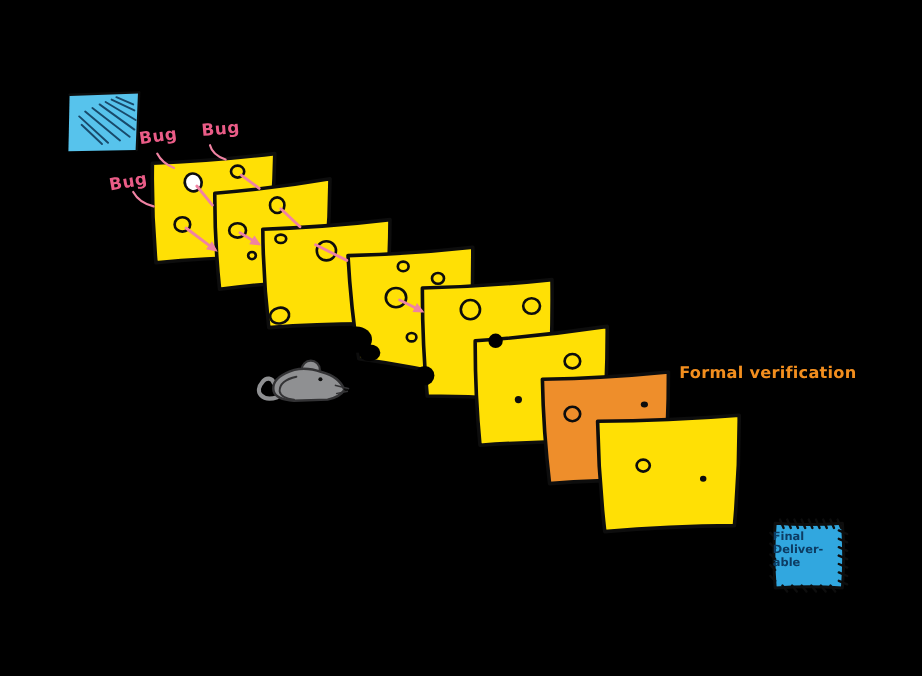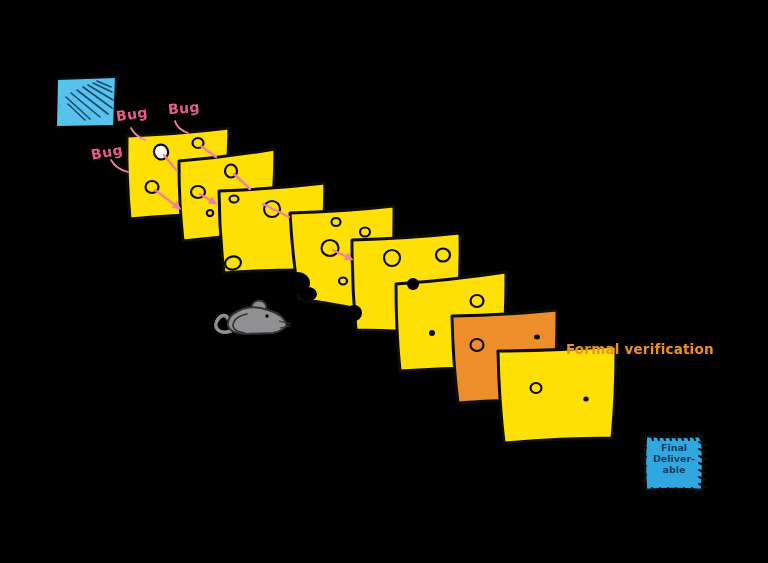--- a/index.html
+++ b/index.html
@@ -5,22 +5,22 @@
 <style>
   html,body{margin:0;padding:0;background:#000;}
   .stage{position:relative;width:768px;height:563px;background:#000;overflow:hidden;
          font-family:"DejaVu Sans",sans-serif;}
   .stage svg{position:absolute;left:0;top:0;}
   .label{position:absolute;pointer-events:none;}
   .bug{font-weight:bold;font-size:14px;letter-spacing:.4px;}
   #bug1{left:116px;top:106px;transform:rotate(-8deg);}
   #bug2{left:168px;top:100px;transform:rotate(-5deg);}
   #bug3{left:91px;top:144px;transform:rotate(-10deg);}
-  .formal{left:566px;top:303px;font-weight:bold;font-size:13.5px;letter-spacing:.2px;margin-top:38px;}
-  .cube-text{left:644px;top:442px;width:60px;text-align:center;
+  .formal{left:566px;top:303px;font-weight:bold;font-size:13.5px;letter-spacing:.2px;}
+  .cube-text{left:644px;top:442px;width:60px;
              font-weight:bold;font-size:9.5px;line-height:11px;white-space:pre-line;}
 </style>
 </head>
 <body style="background: rgb(0, 0, 0);">
 
 <div class="stage">
   <svg id="diagram" width="768" height="563" viewBox="0 0 768 563">
       <g>
         <polygon points="58,79 116,77 114,125 57,126" fill="#57C3EC"></polygon>
         <line x1="66" y1="97" x2="90" y2="119" stroke="#123D5E" stroke-width="1.6" stroke-linecap="round" opacity="0.9"></line>

